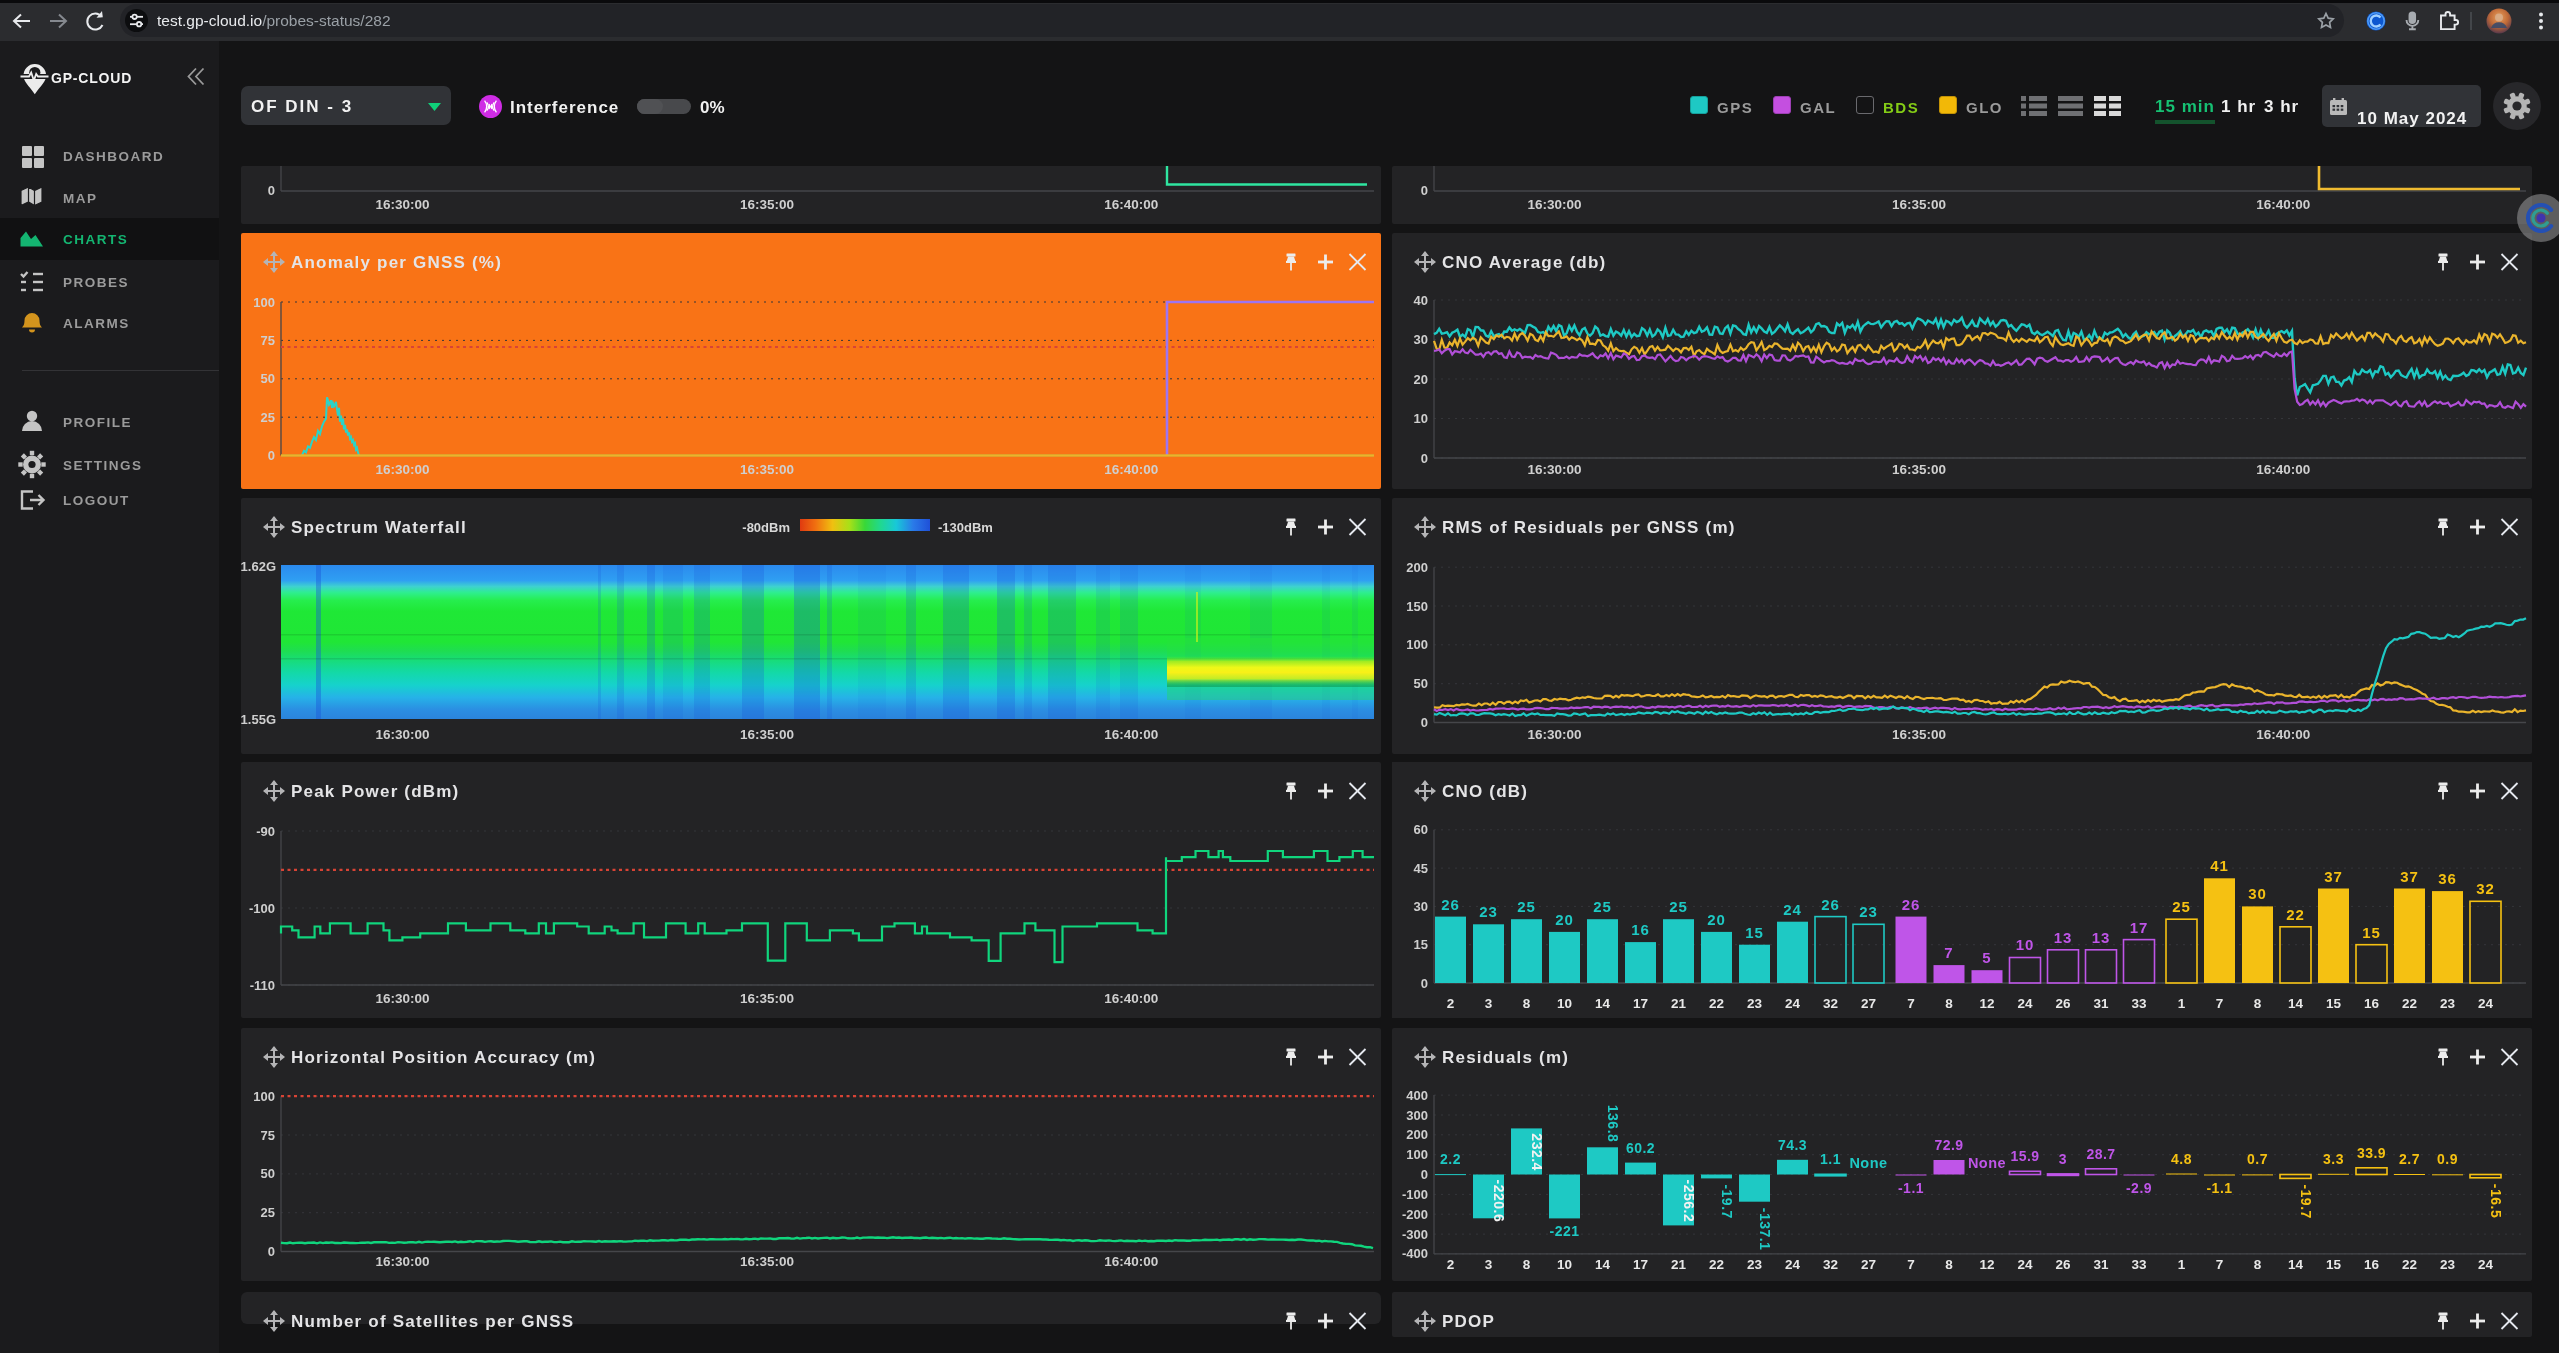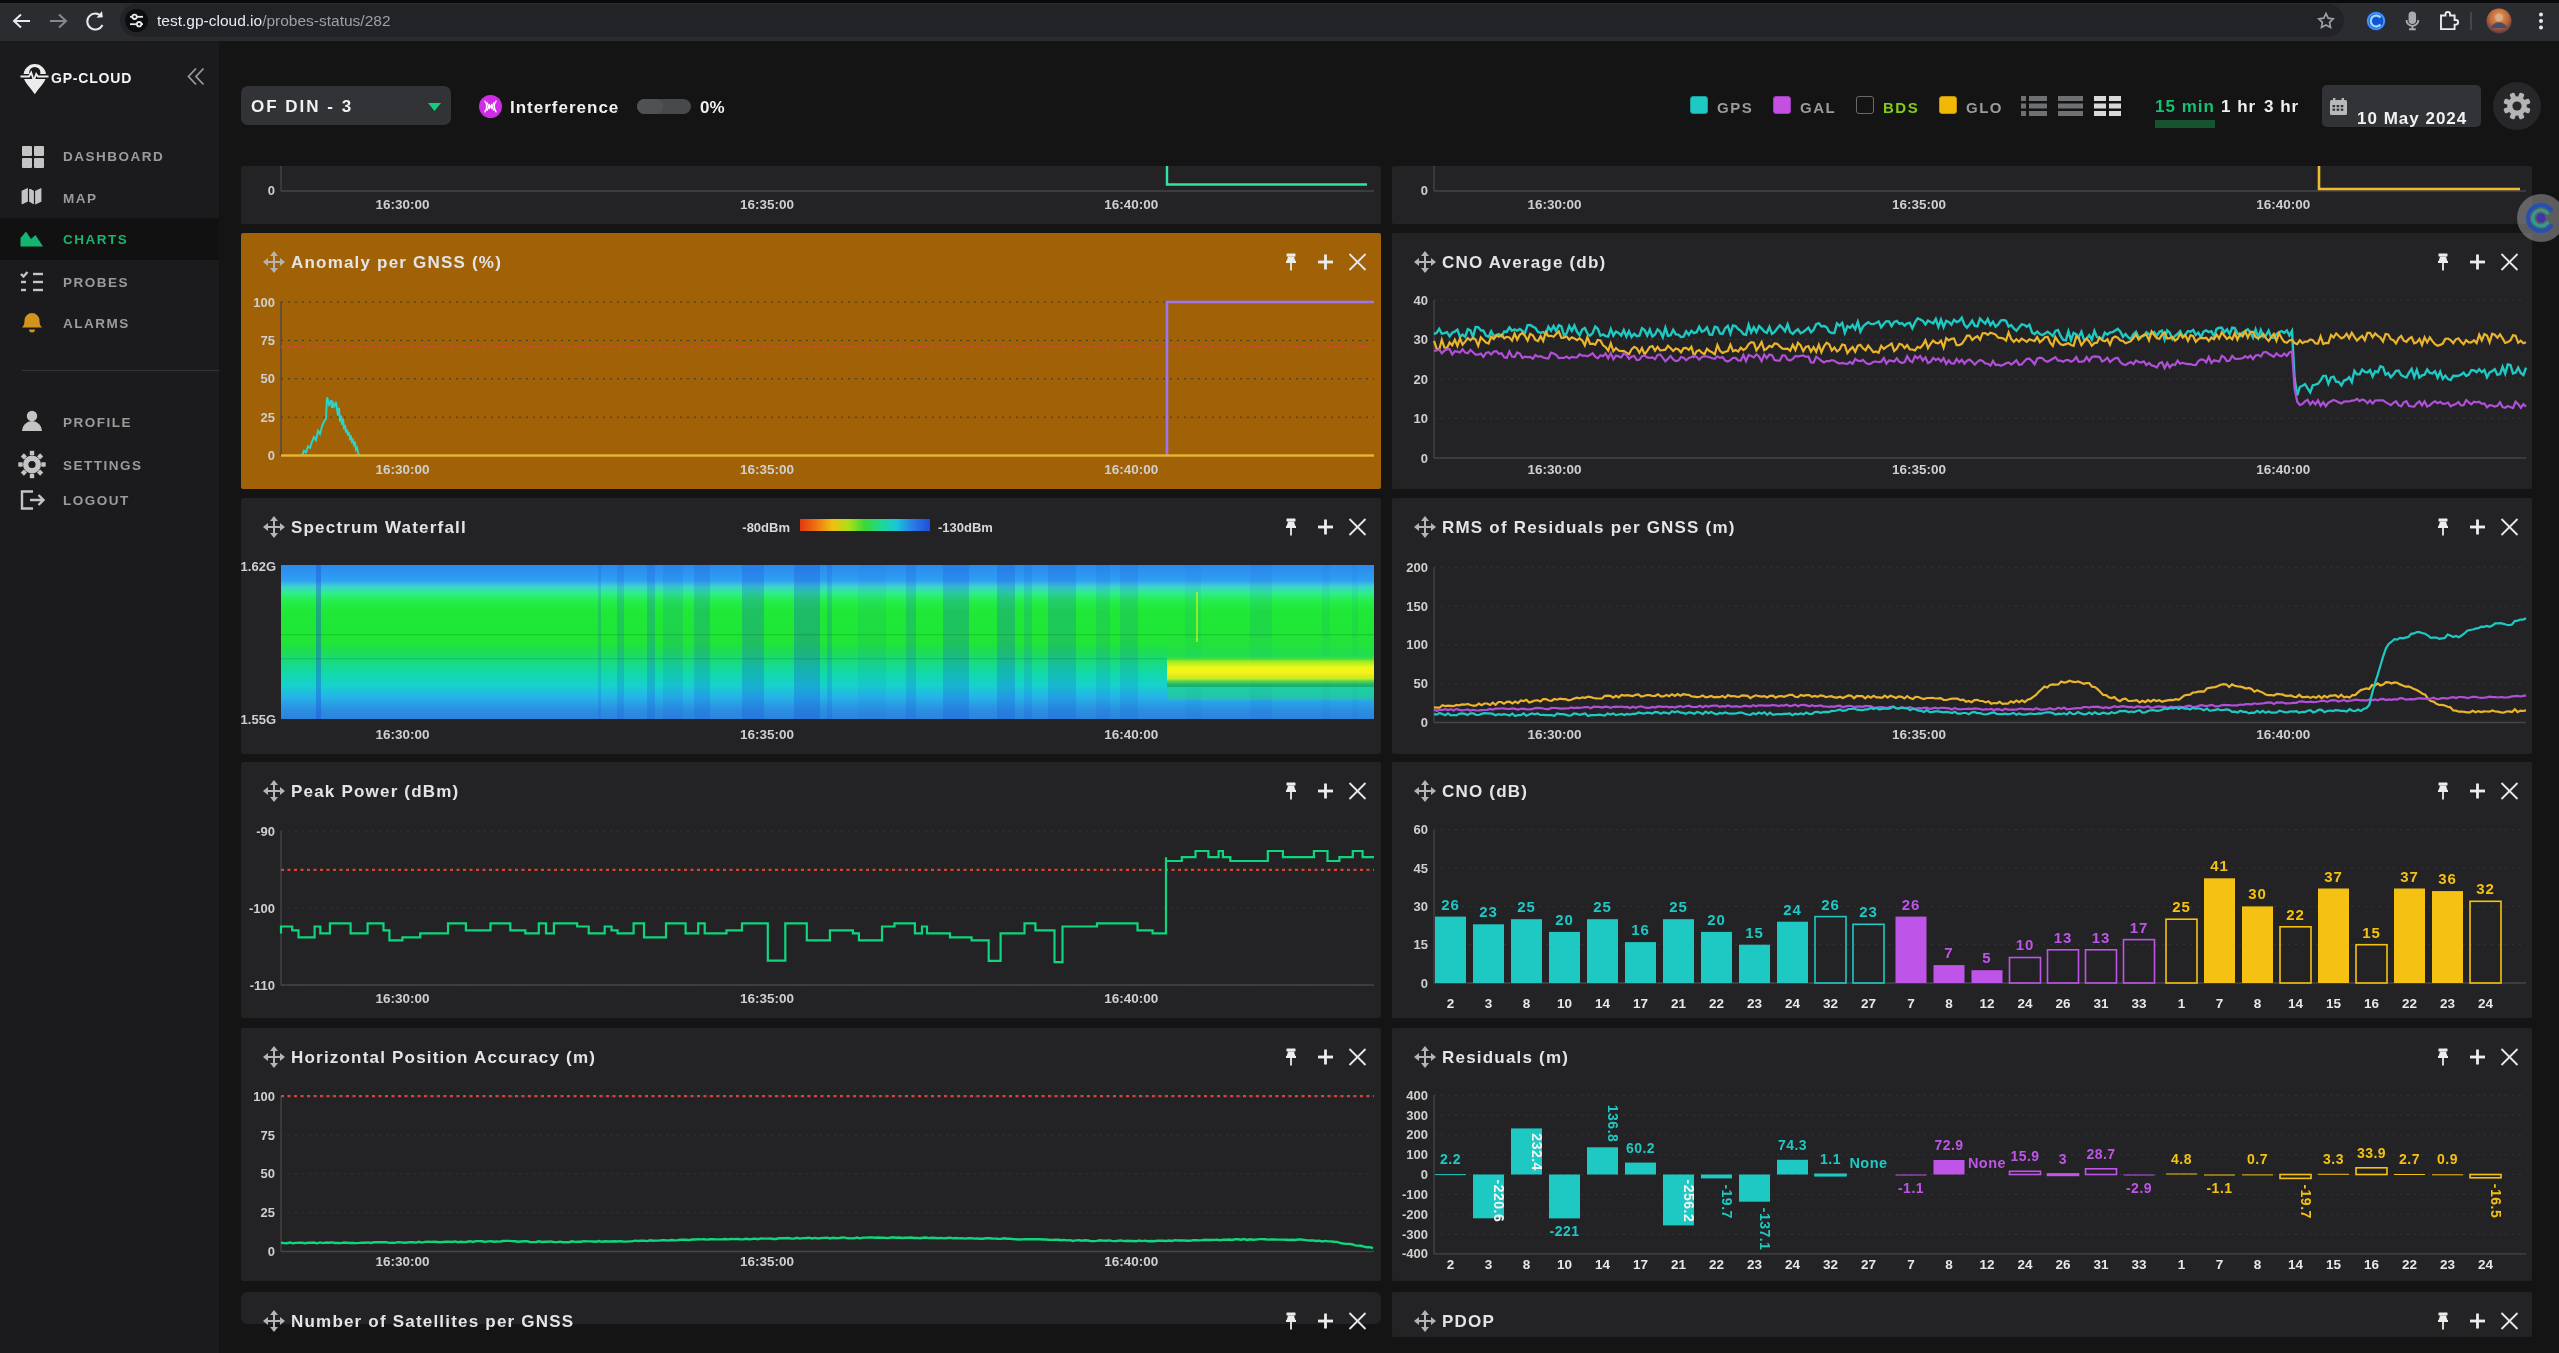--- a/index.html
+++ b/index.html
@@ -150,21 +150,21 @@
     </g>
     <g fill="#d9d9d9">
       <rect x="73" y="0" width="12" height="5"></rect>
       <rect x="88" y="0" width="12" height="5"></rect>
       <rect x="73" y="7.5" width="12" height="5"></rect>
       <rect x="88" y="7.5" width="12" height="5"></rect>
       <rect x="73" y="15" width="12" height="5"></rect>
       <rect x="88" y="15" width="12" height="5"></rect>
     </g>
   </svg>
-<div style="position:absolute;left:2155px;top:97px;font:bold 17px 'Liberation Sans',sans-serif;letter-spacing:1px;color:#16c173;border-bottom:8px solid #14532d;padding-bottom:3px;">15 min</div>
+<div style="position:absolute;left:2155px;top:97px;font:bold 17px 'Liberation Sans',sans-serif;letter-spacing:1px;color:#16c173;border-bottom:4px solid #14532d;padding-bottom:3px;">15 min</div>
 <div style="position:absolute;left:2221px;top:97px;font:bold 17px 'Liberation Sans',sans-serif;letter-spacing:1px;color:#f0f0f0;">1 hr</div>
 <div style="position:absolute;left:2264px;top:97px;font:bold 17px 'Liberation Sans',sans-serif;letter-spacing:1px;color:#f0f0f0;">3 hr</div>
 <div style="position:absolute;left:2322px;top:85px;width:159px;height:42px;background:#313337;border-radius:5px;"></div>
 <svg style="position:absolute;left:2330px;top:98px;" width="17" height="17" viewBox="0 0 17 17">
     <g fill="#b9b9b9">
       <rect x="0" y="2" width="17" height="15" rx="1.5"></rect>
       <rect x="3" y="0" width="2.4" height="4"></rect>
       <rect x="11.6" y="0" width="2.4" height="4"></rect>
     </g>
     <g fill="#313337">
@@ -207,21 +207,21 @@
     <svg width="1140" height="58" viewBox="0 0 1140 58">
       <text x="36.0" y="28.5" font-family="Liberation Sans, sans-serif" font-size="13" fill="#cfcfcf" text-anchor="end" font-weight="bold" letter-spacing="0">0</text>
       <line x1="42.0" y1="0" x2="42.0" y2="25.0" stroke="#45464a" stroke-width="1.3"></line>
       <line x1="42.0" y1="25.0" x2="1134.0" y2="25.0" stroke="#45464a" stroke-width="1.3"></line>
       <text x="162.5999999999999" y="42.5" font-family="Liberation Sans, sans-serif" font-size="13.5" fill="#cfcfcf" text-anchor="middle" font-weight="bold" letter-spacing="0">16:30:00</text>
       <text x="526.9000000000001" y="42.5" font-family="Liberation Sans, sans-serif" font-size="13.5" fill="#cfcfcf" text-anchor="middle" font-weight="bold" letter-spacing="0">16:35:00</text>
       <text x="891.1999999999998" y="42.5" font-family="Liberation Sans, sans-serif" font-size="13.5" fill="#cfcfcf" text-anchor="middle" font-weight="bold" letter-spacing="0">16:40:00</text>
       <path d="M927 0 L927 23 L1128 23" fill="none" stroke="#f0bb30" stroke-width="2.6"></path>
     </svg>
   </div>
-<div style="position:absolute;left:241px;top:233px;width:1140px;height:256px;background:#a16207;border-radius:2px;">
+<div style="position:absolute;left:241px;top:233px;width:1140px;height:256px;background:#f97316;border-radius:2px;">
     <svg width="1140" height="256" viewBox="0 0 1140 256">
       <g stroke="#b4b4b6" stroke-width="2" fill="#b4b4b6">
         <line x1="23" y1="29" x2="43" y2="29"></line>
         <line x1="33" y1="19" x2="33" y2="39"></line>
         <polygon points="29,23 33,18 37,23" stroke="none"></polygon>
         <polygon points="29,35 33,40 37,35" stroke="none"></polygon>
         <polygon points="27,25 22,29 27,33" stroke="none"></polygon>
         <polygon points="39,25 44,29 39,33" stroke="none"></polygon>
       </g>
       <text x="50" y="35" font-family="Liberation Sans, sans-serif" font-size="17" fill="#e4e4e6" text-anchor="start" font-weight="600" letter-spacing="1.2">Anomaly per GNSS (%)</text>

